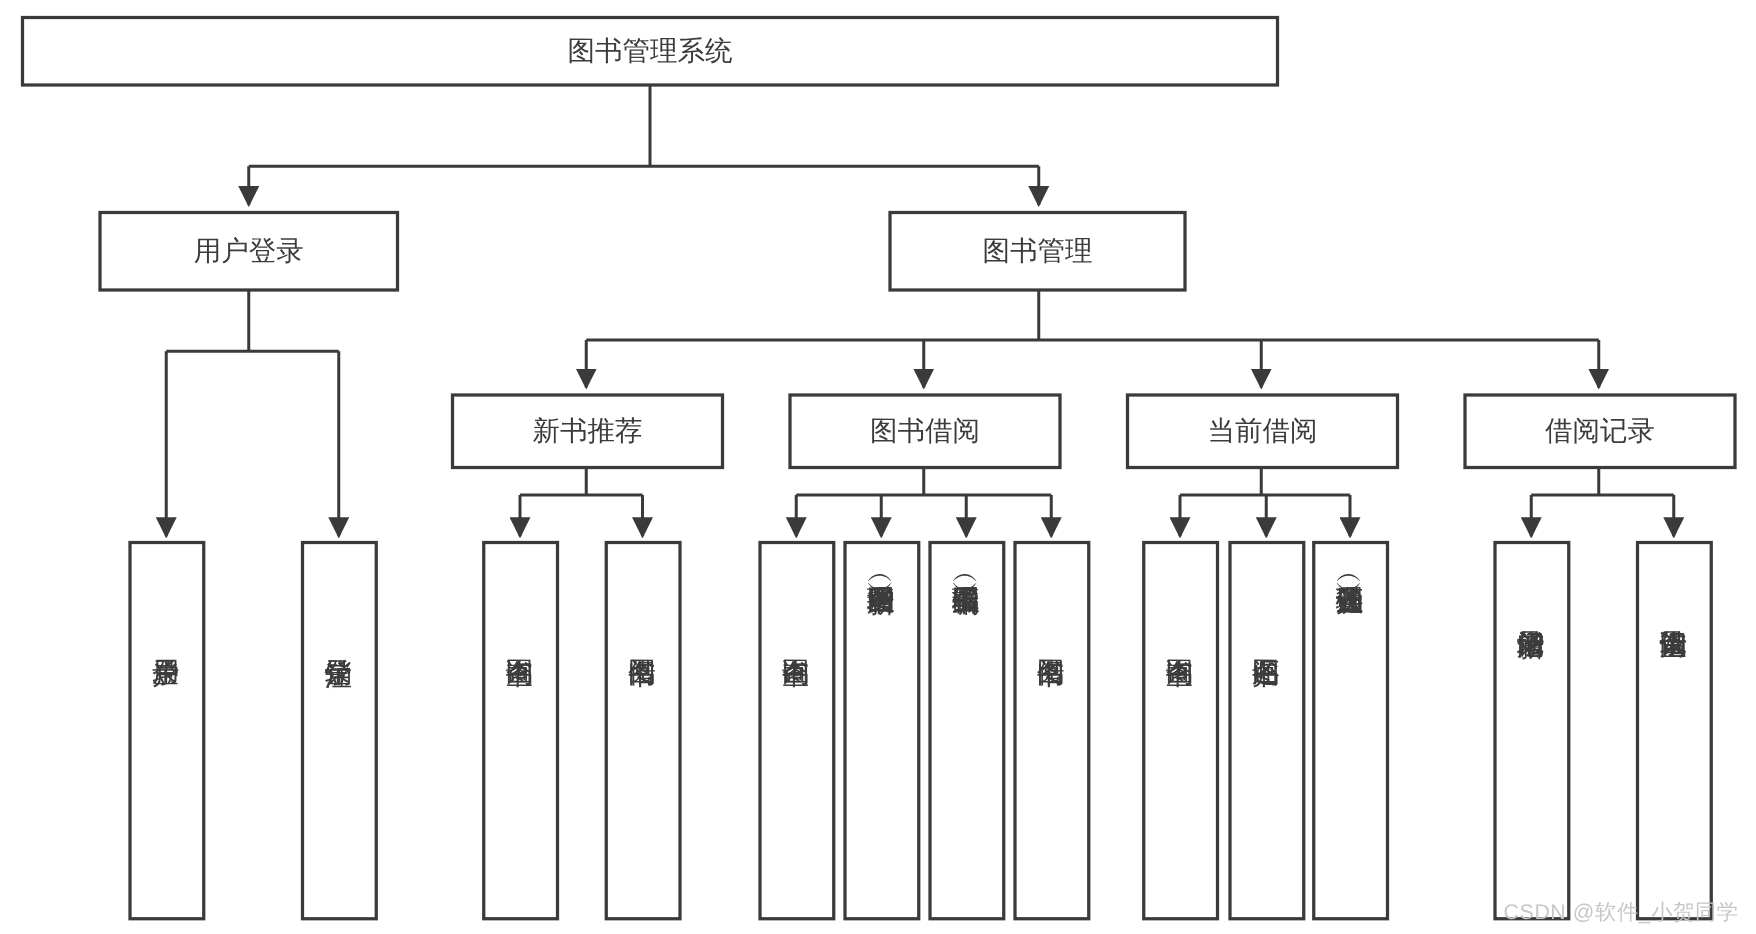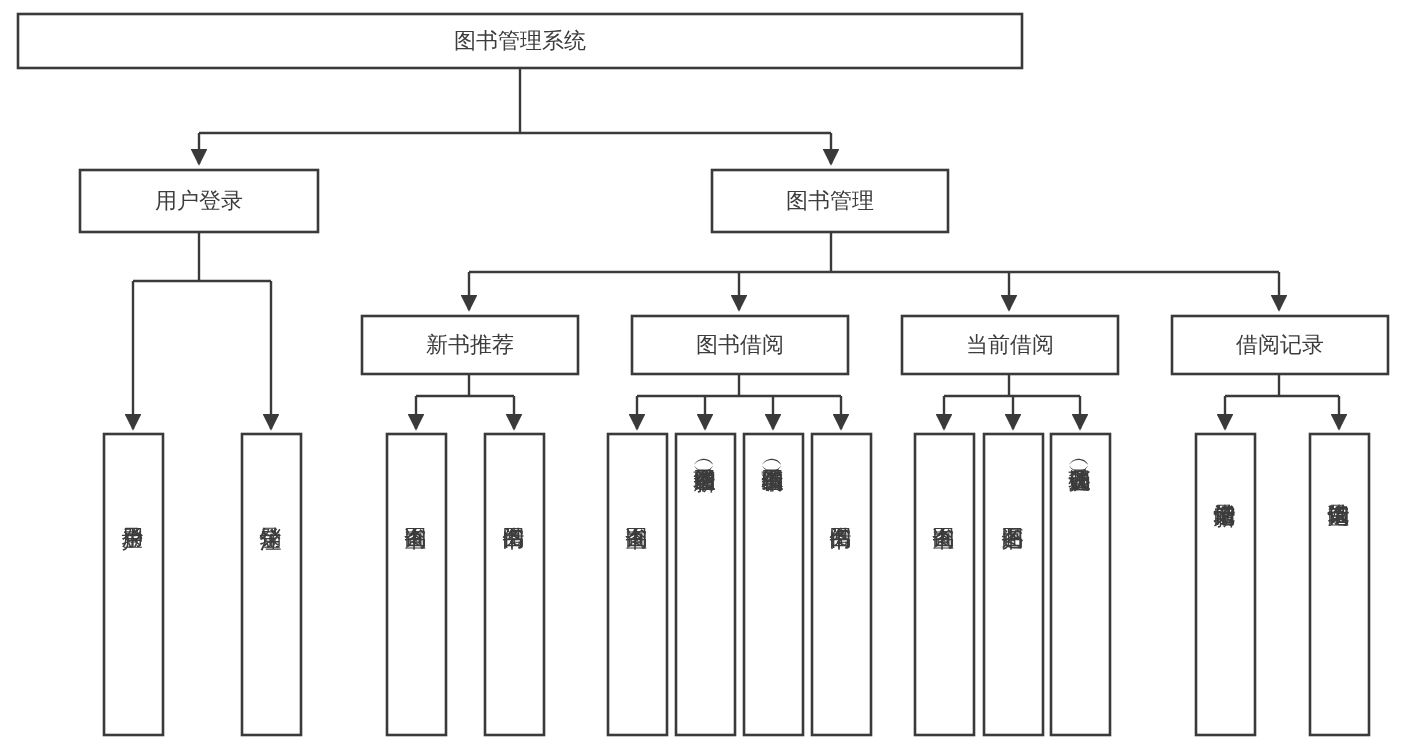--- a/index.html
+++ b/index.html
@@ -211,14 +211,15 @@
       <text class="node-label-vert" x="1225" y="487" writing-mode="tb" glyph-orientation-vertical="0">新增借阅记录</text>
     </g>
 
     <g>
       <rect class="node-rect" x="1310" y="434" width="59" height="301"></rect>
       <text class="node-label-vert" x="1339" y="487" writing-mode="tb" glyph-orientation-vertical="0">查询借阅记录</text>
     </g>
 
   </svg>
 
+  <div class="watermark">CSDN @软件_小贺同学</div>
 
 </div>
 
 </body></html>

